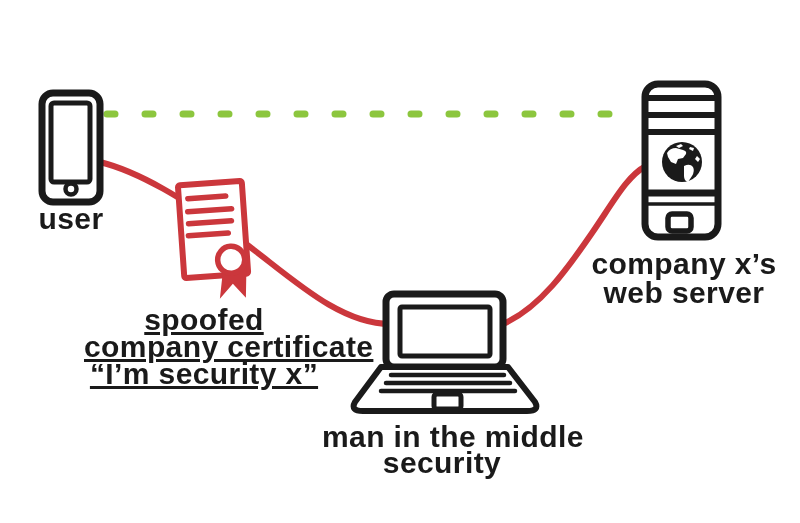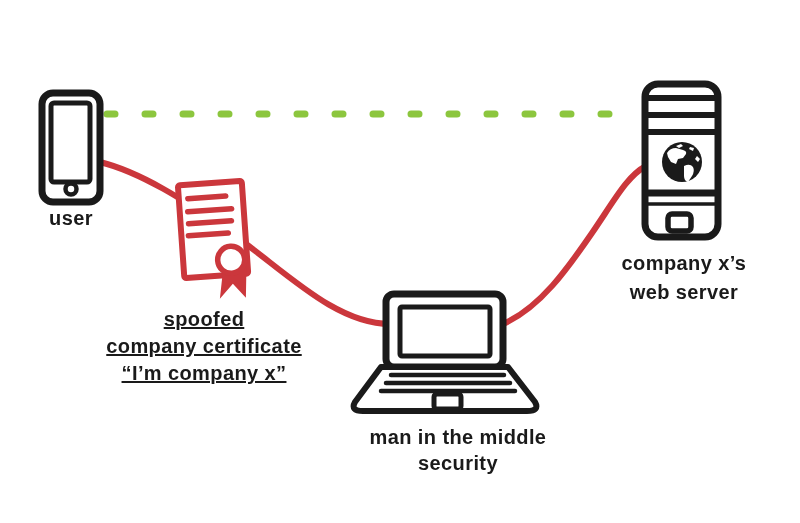--- a/index.html
+++ b/index.html
@@ -8,21 +8,21 @@
     width:800px;height:523px;
     background:#ffffff;
     overflow:hidden;
     font-family:"Liberation Sans", sans-serif;
   }
   .stage svg{position:absolute;left:0;top:0;}
   .lbl{
     position:absolute;
     color:#1a1a1a;
     font-weight:700;
-    font-size:20px;
+    font-size:30px;
     letter-spacing:0.4px;
     text-align:center;
     line-height:27px;
     white-space:nowrap;
   }
   .lbl span{display:block;}
   
   .ink-stroke{stroke:#1a1a1a;fill:#ffffff;}
   .ink-line{stroke:#1a1a1a;fill:none;}
   .ink-fill{fill:#1a1a1a;}
@@ -90,24 +90,24 @@
     </g>
   </svg>
 
   <div class="lbl" style="left:11px;top:205px;width:120px;">
     <span>user</span>
   </div>
 
   <div class="lbl" style="left:84px;top:306px;width:240px;text-decoration:underline;">
     <span>spoofed</span>
     <span>company certificate</span>
-    <span>“I’m company x”</span>
+    <span>“I’m security x”</span>
   </div>
 
-  <div class="lbl" style="left:338px;top:424px;width:240px;line-height:26px;">
+  <div class="lbl" style="left:322px;top:424px;width:240px;line-height:26px;">
     <span>man in the middle</span>
     <span>security</span>
   </div>
 
   <div class="lbl" style="left:564px;top:249px;width:240px;line-height:29px;">
     <span>company x’s</span>
     <span>web server</span>
   </div>
 
 </div>

